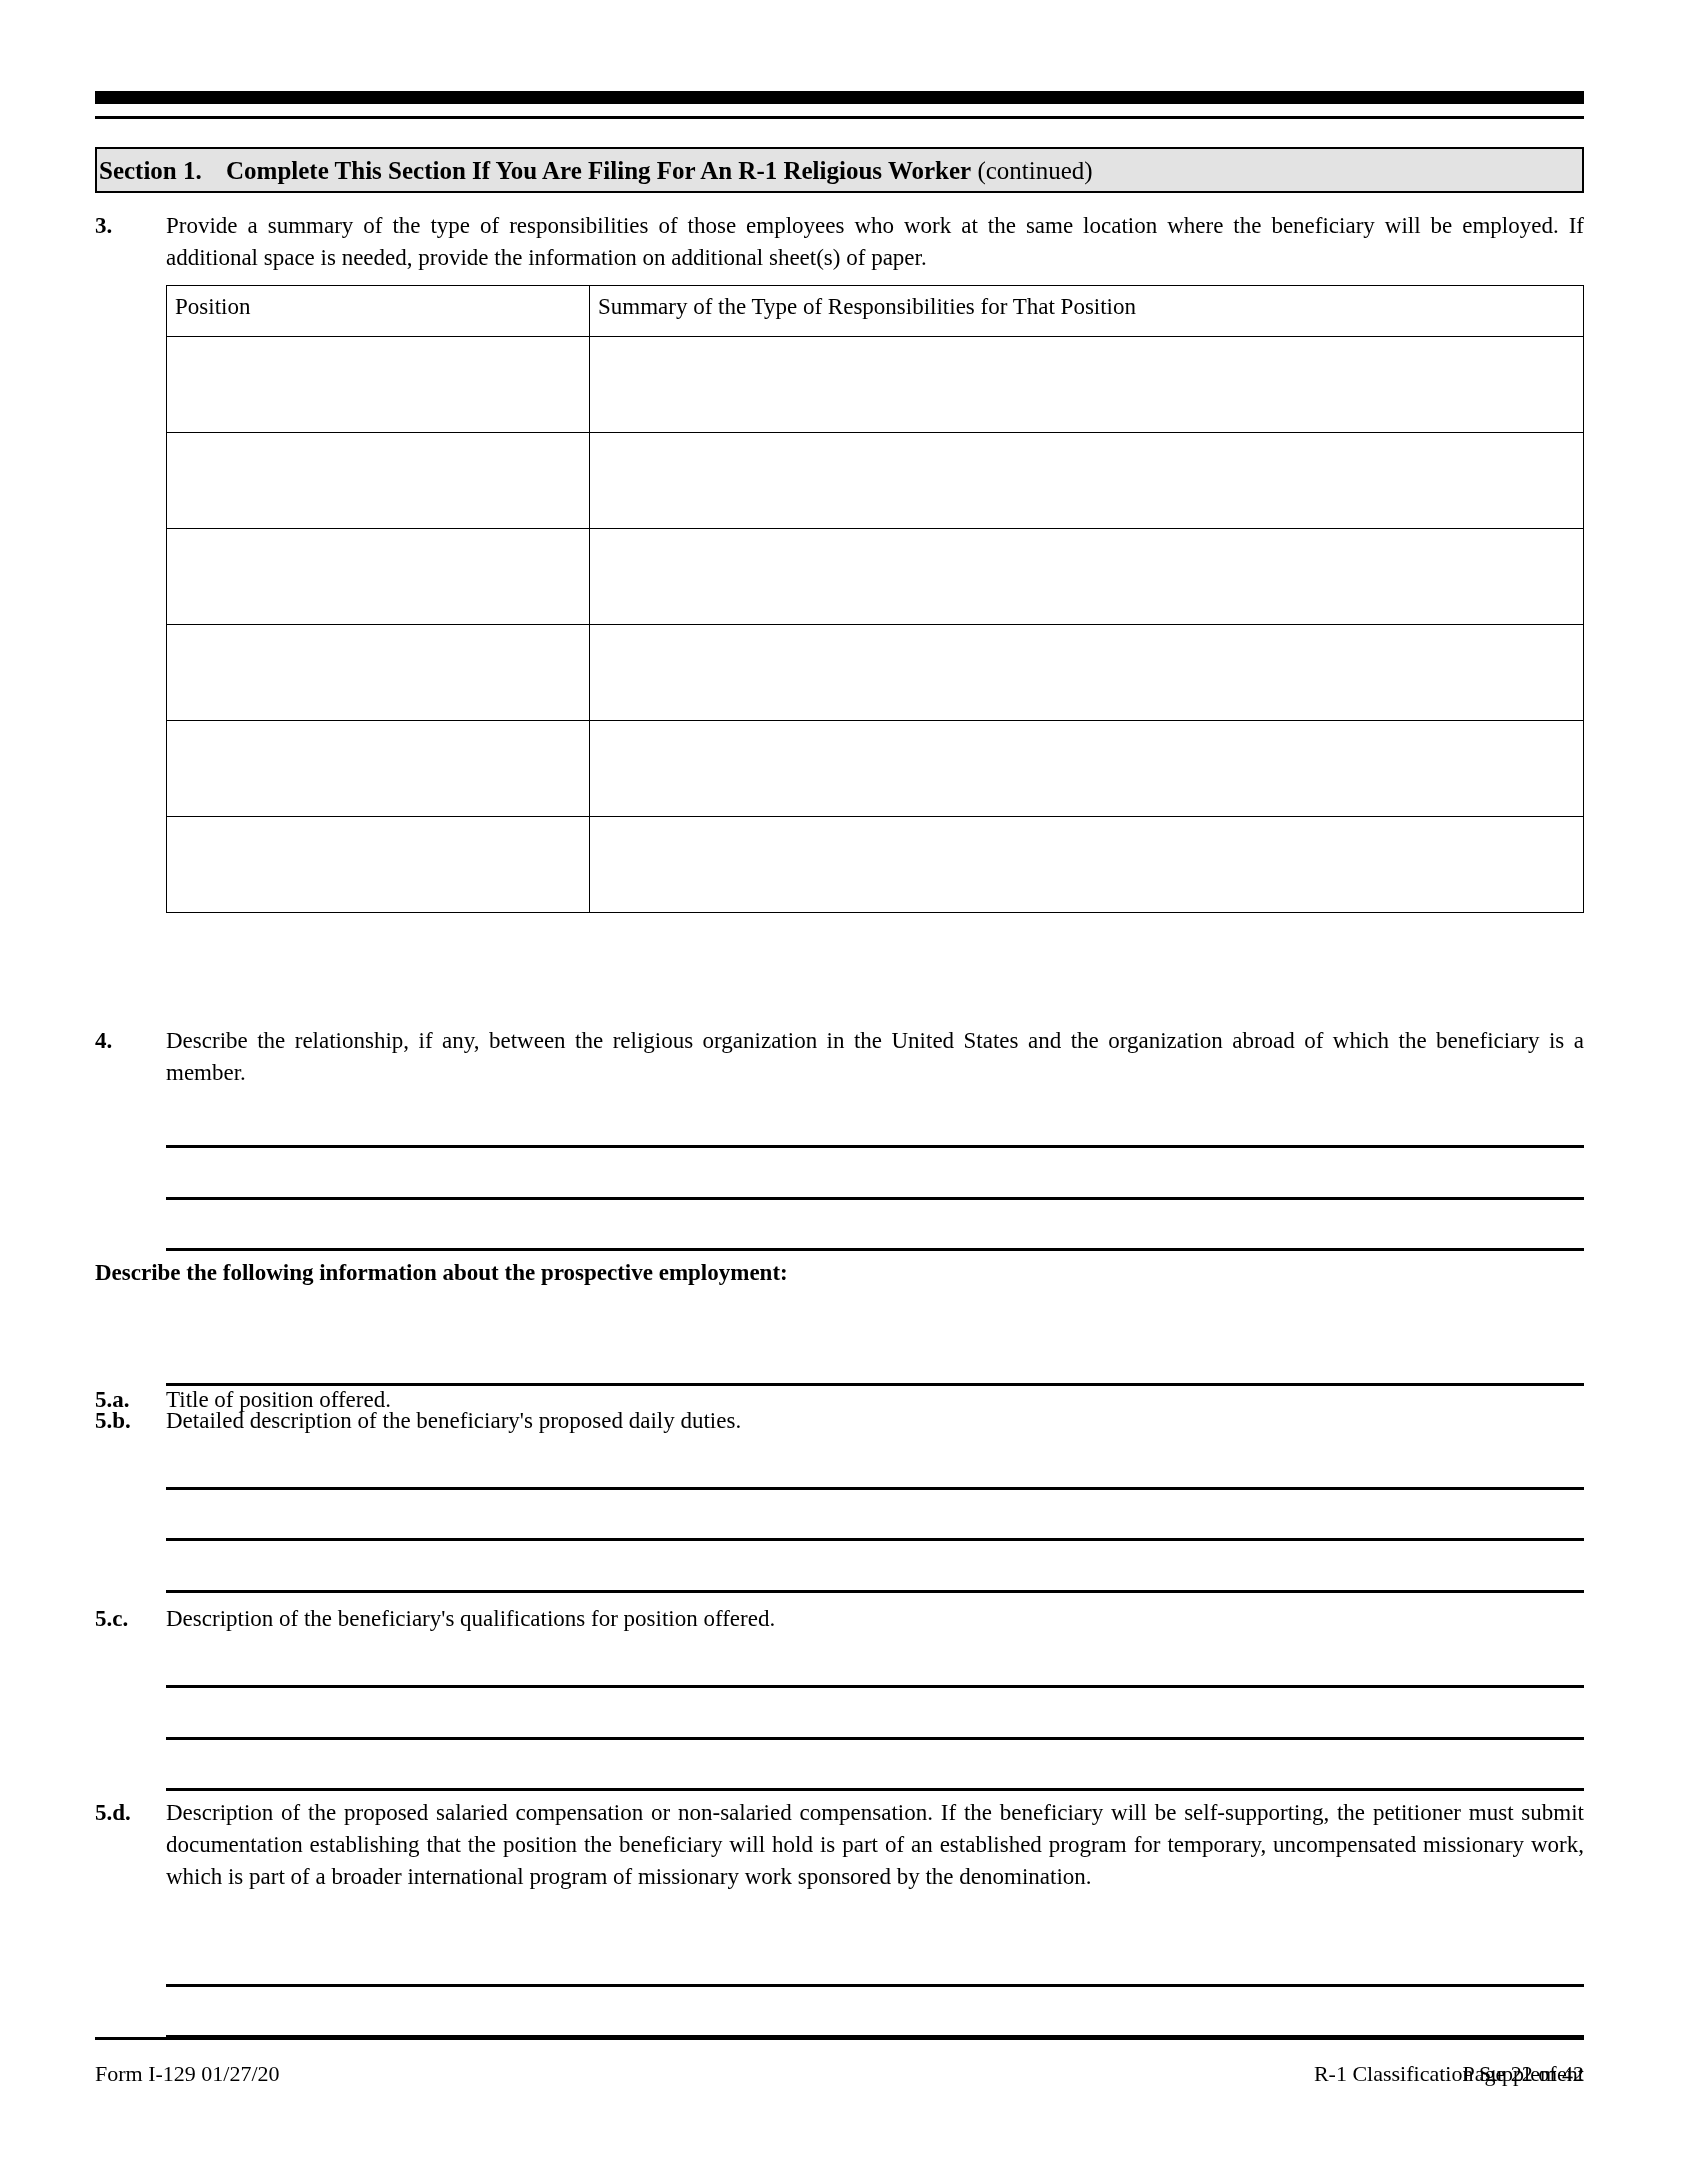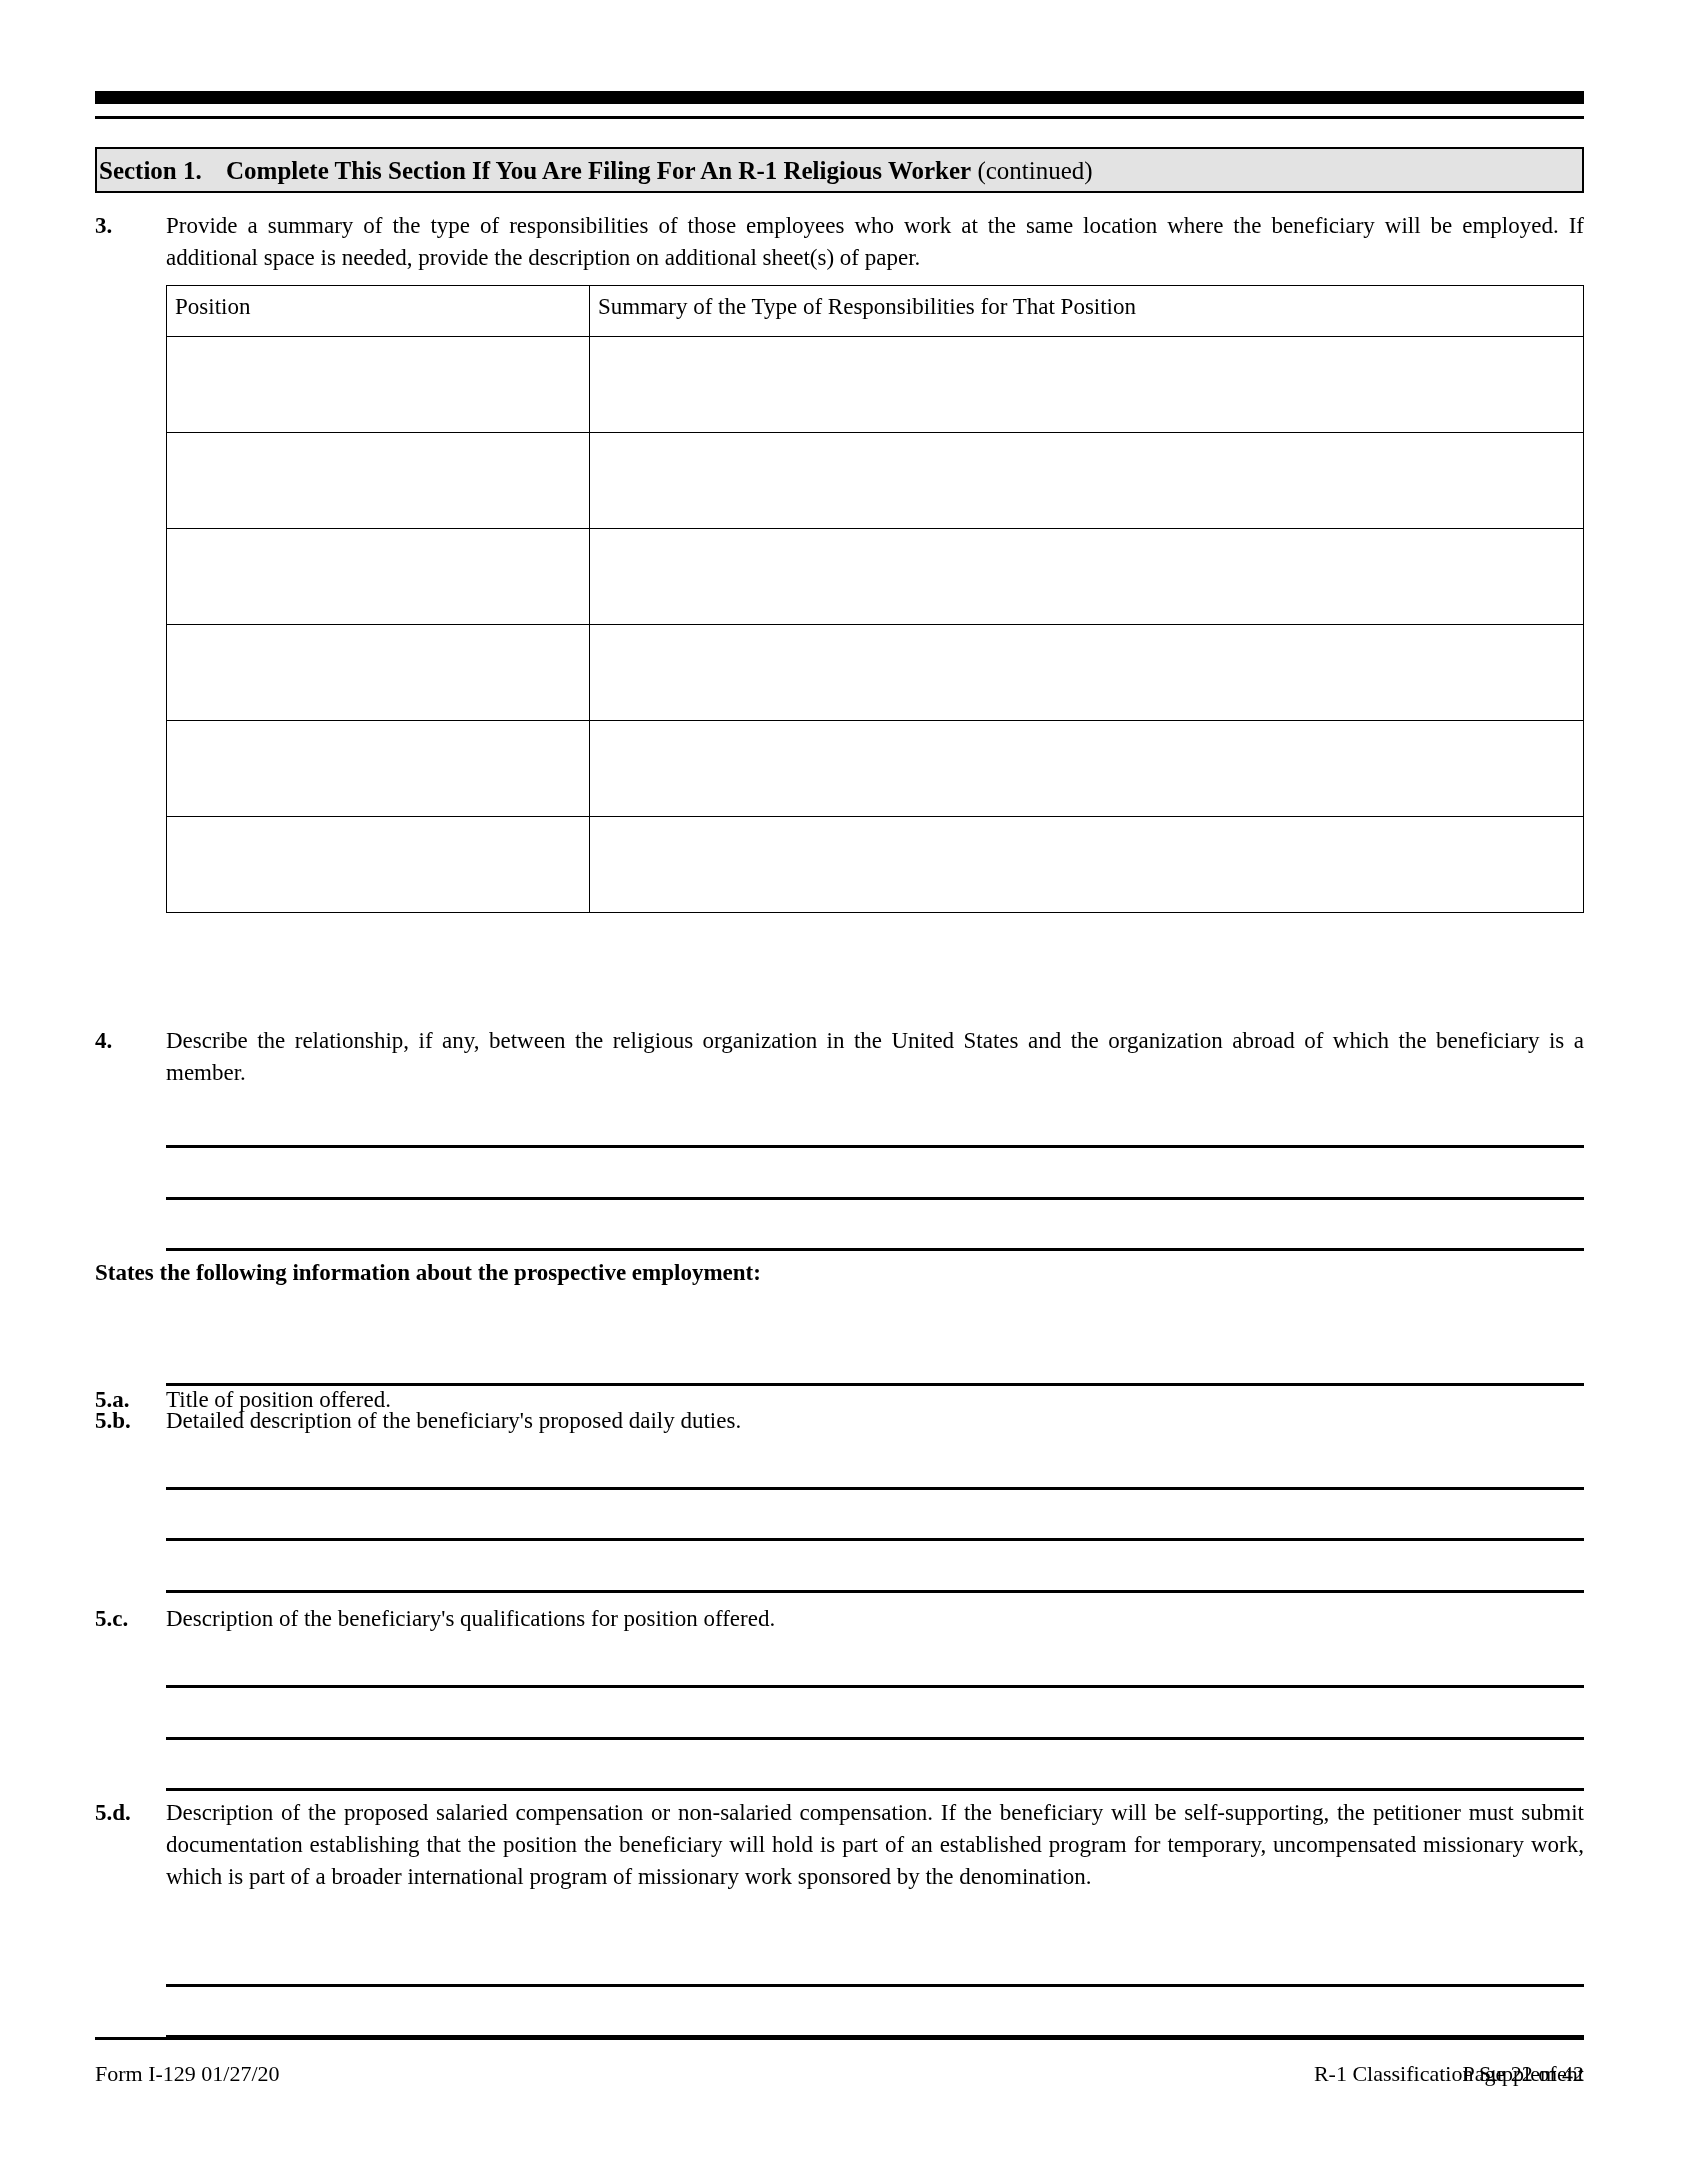--- a/index.html
+++ b/index.html
@@ -166,21 +166,21 @@
   <div class="section-band">
     <div class="section-band-inner">
       <span class="sec-bold">Section 1.</span>
       <span style="display:inline-block;width:18px"></span><span class="sec-bold">Complete This Section If You Are Filing For An R-1 Religious Worker</span>
       <span class="sec-cont">(continued)</span>
     </div>
   </div>
 
   <div class="item" style="top:210px;">
     <div class="item-num">3.</div>
-    <div class="item-body">Provide a summary of the type of responsibilities of those employees who work at the same location where the beneficiary will be employed.  If additional space is needed, provide the description on additional sheet(s) of paper.</div>
+    <div class="item-body">Provide a summary of the type of responsibilities of those employees who work at the same location where the beneficiary will be employed.  If additional space is needed, provide the information on additional sheet(s) of paper.</div>
   </div>
 
   <table class="resp-table">
     <tbody>
         <tr class="hdr">
       <td class="col-pos">Position</td>
       <td>Summary of the Type of Responsibilities for That Position</td>
     </tr>
     <tr class="body-row">
       <td class="col-pos"></td>
@@ -211,21 +211,21 @@
 
   <div class="item" style="top:1025px;">
     <div class="item-num">4.</div>
     <div class="item-body">Describe the relationship, if any, between the religious organization in the United States and the organization abroad of which the beneficiary is a member.</div>
   </div>
 
   <div class="ansline" style="top:1145px;"></div>
   <div class="ansline" style="top:1197px;"></div>
   <div class="ansline" style="top:1248px;"></div>
 
-  <div class="bold-heading" style="top:1257px;">States the following information about the prospective employment:</div>
+  <div class="bold-heading" style="top:1257px;">Describe the following information about the prospective employment:</div>
 
   <div class="item" style="top:1384px;">
     <div class="item-num">5.a.</div>
     <div class="item-body nojust">Title of position offered.</div>
   </div>
   <div class="ansline" style="top:1383px;"></div>
 
   <div class="item" style="top:1405px;">
     <div class="item-num">5.b.</div>
     <div class="item-body nojust">Detailed description of the beneficiary's proposed daily duties.</div>

